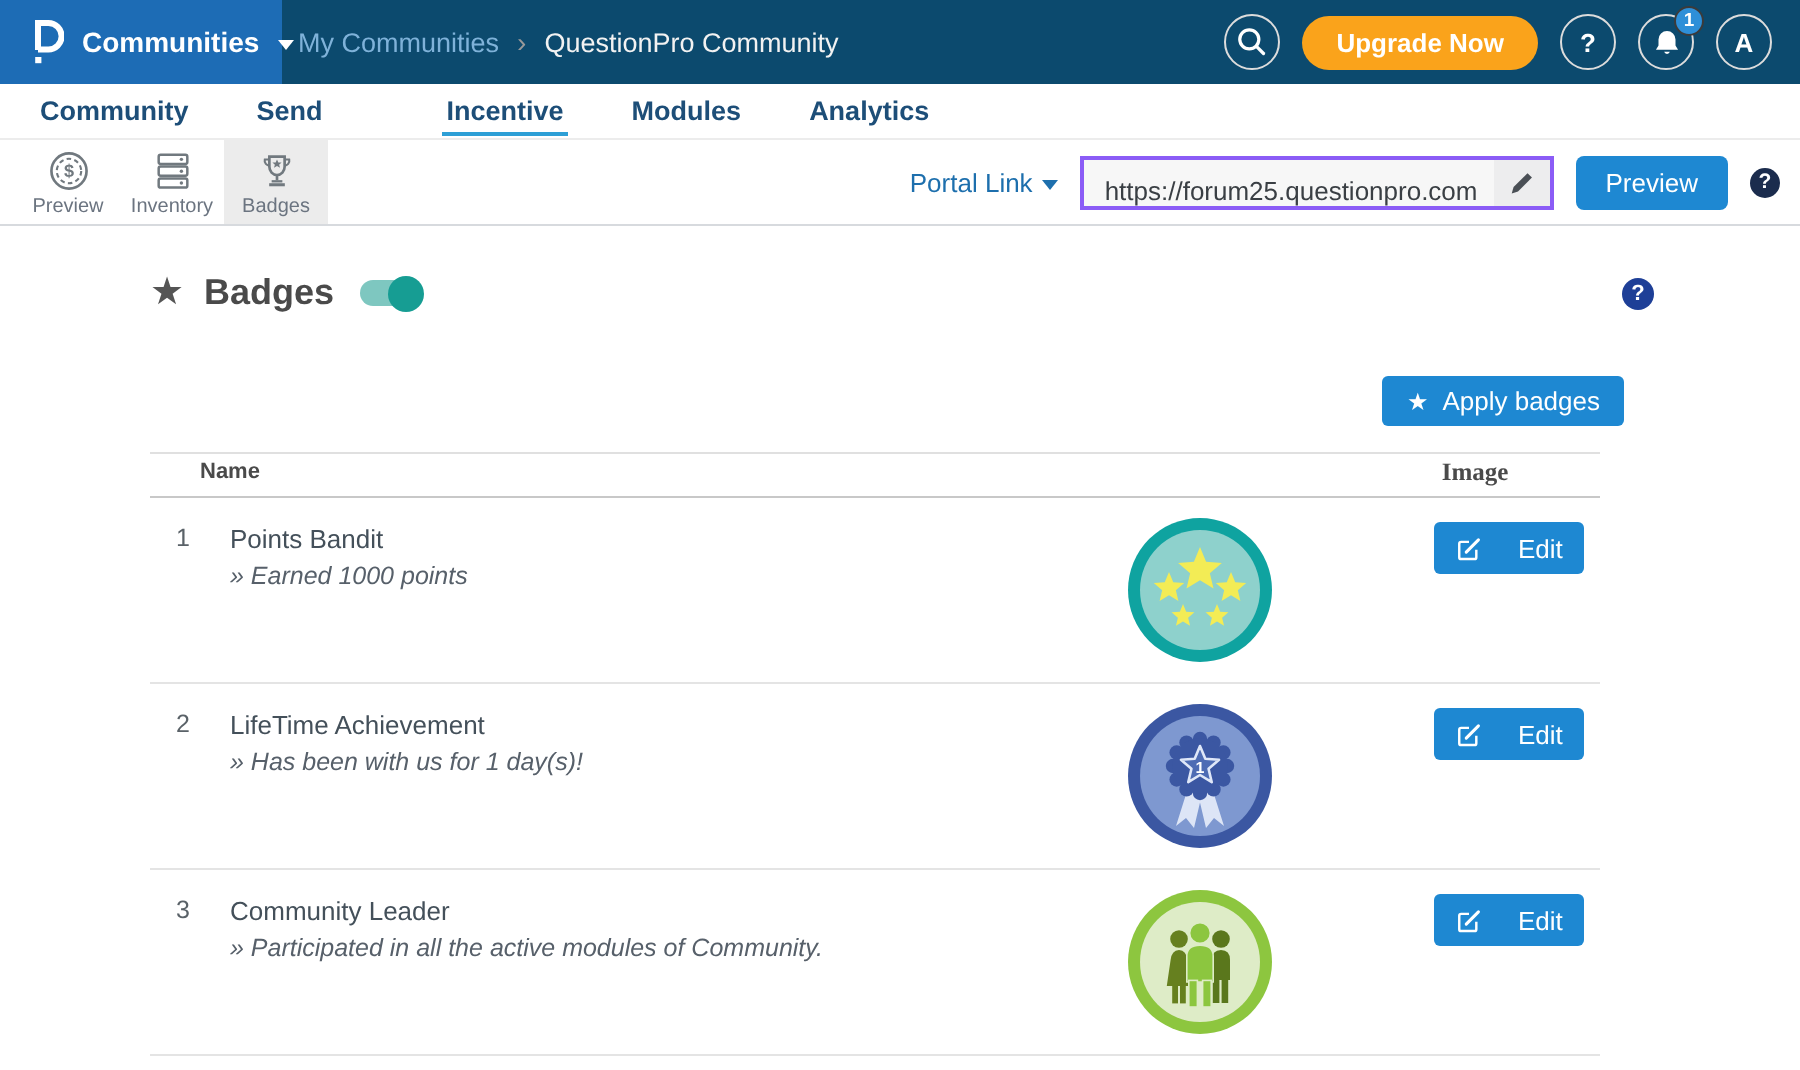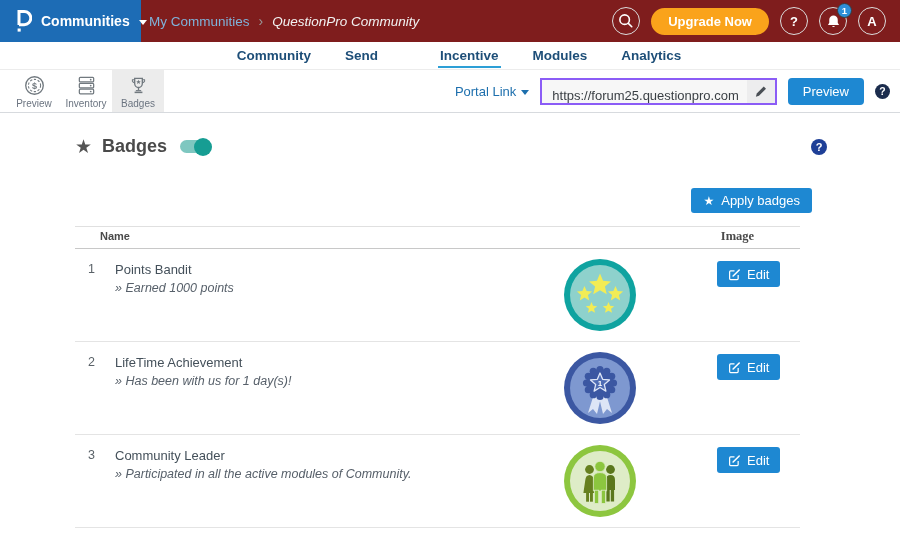--- a/index.html
+++ b/index.html
@@ -1,35 +1,35 @@
 <!DOCTYPE html>
 <html><head>
 <meta charset="utf-8">
 <style>
   * { margin:0; padding:0; box-sizing:border-box; }
   html,body { width:900px; height:535px; overflow:hidden; background:#fff;
     font-family:"Liberation Sans","DejaVu Sans",sans-serif; font-size:13px; color:#3f4a55; }
 
   
-  .header { height:42px; background:#7f1d1d; display:flex; }
+  .header { height:42px; background:#0c4a6e; display:flex; }
   .logo-block { width:141px; height:42px; background:#1d6cb5; display:flex; align-items:center; padding-left:12px; gap:9px; cursor:pointer; }
   .app-menu-label { color:#fff; font-size:14px; font-weight:700; }
   .caret-down { width:0; height:0; border-left:4px solid transparent; border-right:4px solid transparent; border-top:5px solid #fff; margin-top:2px; }
   .breadcrumb { margin-left:8px; display:flex; align-items:center; gap:9px; font-size:13.5px; }
   .crumb-link { color:#7fb2d9; cursor:pointer; }
   .crumb-sep { color:#9a9a9a; font-size:14px; }
-  .crumb-current { color:#f2f2f2;font-style:italic; }
+  .crumb-current { color:#f2f2f2; }
   .header-right { margin-left:auto; display:flex; align-items:center; gap:11px; padding-right:14px; }
   .circle-btn { width:28px; height:28px; border-radius:50%; border:1.5px solid #dcdcdc; display:flex; align-items:center; justify-content:center; color:#fff; font-weight:700; cursor:pointer; background:transparent; }
   .upgrade-btn { background:#faa31b; color:#fff; border:none; border-radius:15px; height:27px; padding:0 17px; font-size:13px; font-weight:700; cursor:pointer; font-family:inherit; }
   .bell-wrap { position:relative; }
   .notif-badge { position:absolute; top:-4px; right:-5px; background:#2e8fd8; color:#fff; width:15px; height:15px; border-radius:50%; font-size:9.5px; font-weight:700; display:flex; align-items:center; justify-content:center; border:1px solid #3b3b3b; }
 
   
-  .nav { height:28px; background:#fff; display:flex; align-items:center; padding-left:18px; gap:30px; border-bottom:1px solid #ececec;justify-content:center; }
+  .nav { height:28px; background:#fff; display:flex; align-items:center; padding-left:18px; gap:30px; border-bottom:1px solid #ececec; }
   .nav-tab { font-size:13.5px; font-weight:700; color:#1d4e78; cursor:pointer; padding:4px 2px 3px; border-bottom:2px solid transparent; }
   .nav-tab.active { border-bottom-color:#2d9fd6;margin-left:28px; }
 
   
   .toolbar { height:43px; border-bottom:1px solid #d7dade; display:flex; align-items:stretch; padding-left:8px; }
   .tool-item { width:52px; display:flex; flex-direction:column; align-items:center; justify-content:flex-start; padding-top:5px; gap:2px; font-size:10px; color:#6b7480; cursor:pointer; }
   .tool-item.active { background:#ececec; }
   .toolbar-right { margin-left:auto; display:flex; align-items:center; gap:11px; padding-right:10px; }
   .portal-link { display:flex; align-items:center; gap:5px; color:#1d6fad; font-size:13px; cursor:pointer; }
   .portal-link .caret-down { border-top-color:#1d6fad; }
@@ -55,21 +55,21 @@
   .t-head { display:grid; grid-template-columns:40px 410px 150px 125px; height:23px; align-items:center; border-top:1px solid #e0e0e0; border-bottom:1px solid #c8c8c8; }
   .th-name { grid-column:1 / 3; padding-left:25px; font-weight:700; font-size:11px; color:#4a4a4a; }
   .th-image { text-align:center; font-weight:700; font-size:12.5px; color:#4a4a4a;font-family:Liberation Serif, serif; }
   .t-row { display:grid; grid-template-columns:40px 410px 150px 125px; height:93px; border-bottom:1px solid #e4e4e4; }
   .cell-num { padding:13px 0 0 13px; font-size:12.5px; color:#5a6268; }
   .cell-name { padding-top:13px; }
   .row-name { font-size:13px; color:#44505a; }
   .row-desc { font-size:12.5px; font-style:italic; color:#57606a; margin-top:4px; }
   .cell-image { display:flex; align-items:center; justify-content:center; }
   .cell-edit { padding:12px 0 0 42px; }
-  .edit-btn { background:#1e88d2; color:#fff; border:none; border-radius:3px; height:26px; padding:0 11px; font-size:13px; cursor:pointer; font-family:inherit; display:flex; align-items:center; gap:6px; }
+  .edit-btn { background:#1e88d2; color:#fff; border:none; border-radius:3px; height:26px; padding:0 11px; font-size:13px; cursor:pointer; font-family:inherit; display:flex; align-items:center; gap:18px; }
 </style>
 </head>
 <body>
 
 <div class="header">
   <div class="logo-block">
     <span>
       <svg width="20" height="26" viewBox="0 0 20 26">
         <path d="M7 18 V4.5 h5.2 a6.6 6.6 0 0 1 0 13.2 H7" stroke="#fff" stroke-width="3" fill="none"></path>
         <rect x="5.6" y="21.5" width="3.1" height="3.1" fill="#fff"></rect>

